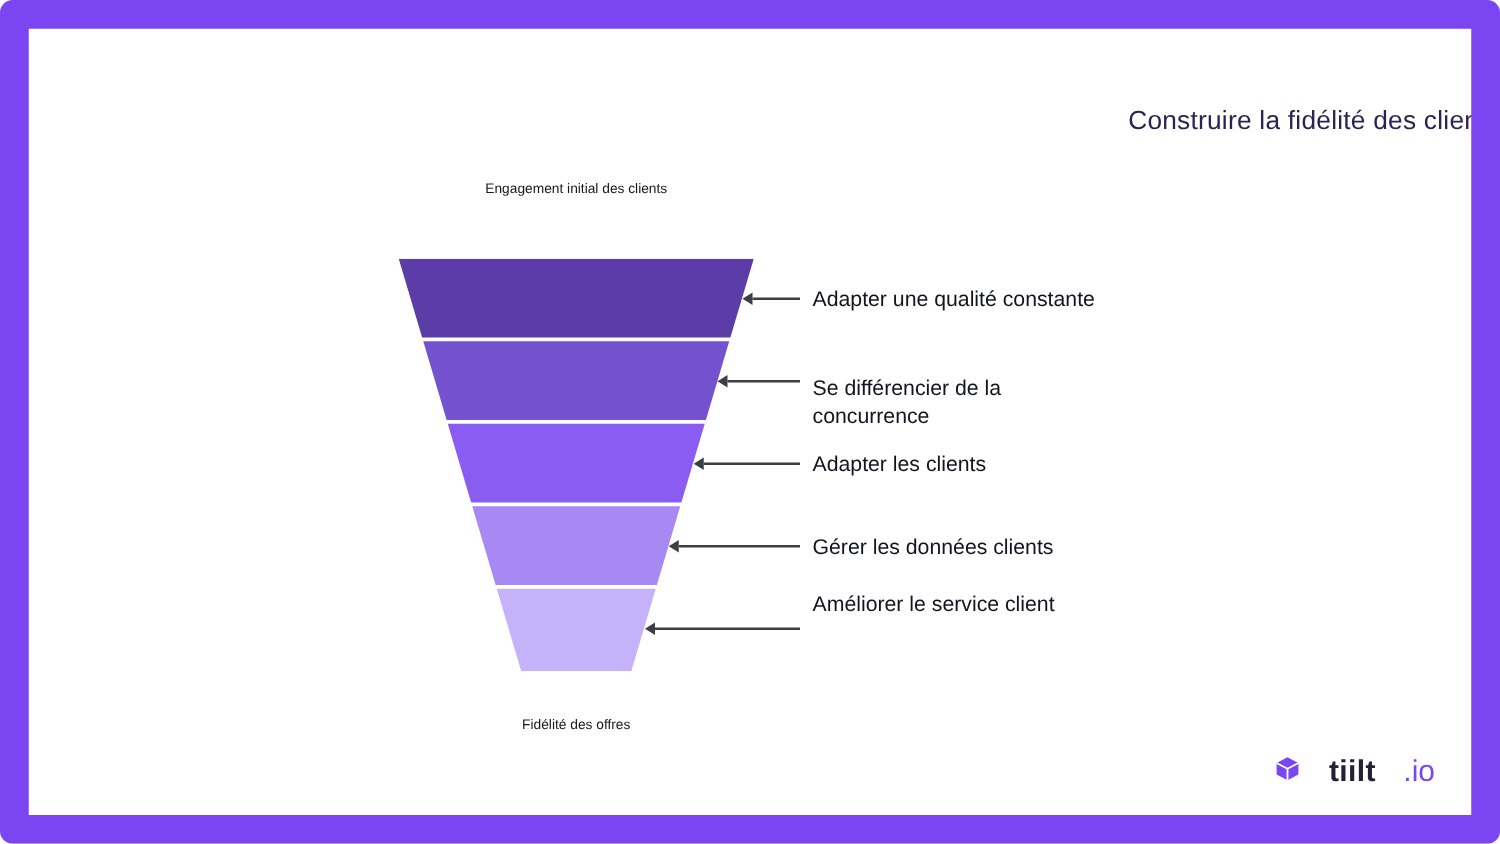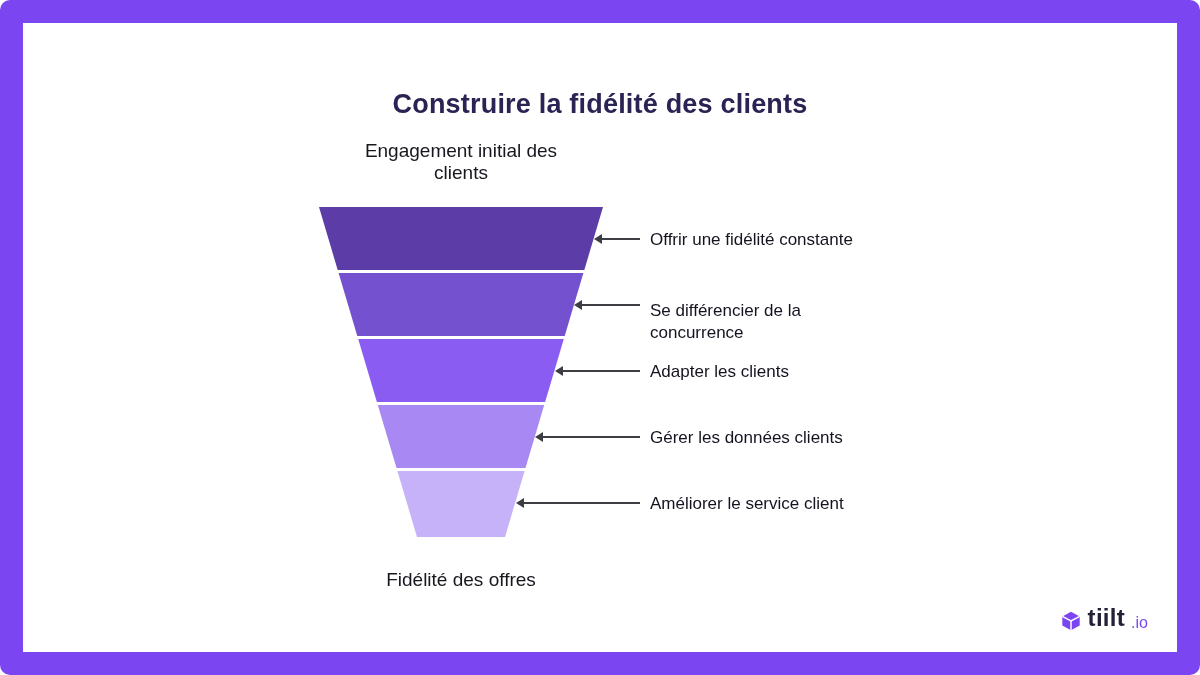--- a/index.html
+++ b/index.html
@@ -19,32 +19,32 @@
     border-radius: 10px;
     box-sizing: border-box;
     pointer-events: none;
     z-index: 5;
   }
   .title {
     position: absolute;
     left: 0;
     right: 0;
     top: 71px;
-    text-align: center;
-    font-size: 27px;
-    font-weight: 700;
+    text-align: right;
+    font-size: 21px;
+    font-weight: 400;
     color: #2a2353;
     letter-spacing: 0.2px;
   }
   .top-label, .bottom-label {
     position: absolute;
     left: 361px;
     width: 200px;
     text-align: center;
-    font-size: 19px;
+    font-size: 11px;
     line-height: 22px;
     color: #17171f;
   }
   .top-label { top: 140px; }
   .bottom-label { top: 569px; }
   .funnel-svg {
     position: absolute;
     left: 311px;
     top: 207px;
   }
@@ -70,31 +70,31 @@
     height: 0;
     border-top: 5px solid transparent;
     border-bottom: 5px solid transparent;
     border-right: 8px solid #3d3d44;
   }
   .brand {
     position: absolute;
     right: 52px;
     top: 604px;
     display: flex;
-    align-items: flex-end;
-    gap: 6px;
+    align-items: flex-start;
+    gap: 22px;
   }
   .brand .name {
     font-size: 24px;
     font-weight: 700;
     color: #232136;
     letter-spacing: 0.3px;
   }
   .brand .suffix {
-    font-size: 16px;
+    font-size: 24px;
     font-weight: 400;
     color: #7b46f2;
   }
 </style>
 </head>
 <body>
 
 <div class="frame"></div>
 
 <h1 class="title">Construire la fidélité des clients</h1>
@@ -118,25 +118,25 @@
 <div class="arrow" style="top:370px; left:563px; width:77px;">
     <span class="head"></span>
   </div>
 <div class="arrow" style="top:436px; left:543px; width:97px;">
     <span class="head"></span>
   </div>
 <div class="arrow" style="top:502px; left:524px; width:116px;">
     <span class="head"></span>
   </div>
 
-<div class="callout-label nowrap" style="top:229px;">Offrir une fidélité constante</div>
+<div class="callout-label nowrap" style="top:229px;">Adapter une qualité constante</div>
 <div class="callout-label wrap" style="top:300px;">Se différencier de la concurrence</div>
 <div class="callout-label nowrap" style="top:361px;">Adapter les clients</div>
 <div class="callout-label nowrap" style="top:427px;">Gérer les données clients</div>
-<div class="callout-label nowrap" style="top:493px;">Améliorer le service client</div>
+<div class="callout-label nowrap" style="top:473px;">Améliorer le service client</div>
 
 <div class="bottom-label">Fidélité des offres</div>
 
 <div class="brand">
   <svg width="22" height="22" viewBox="0 0 24 24">
     <polygon points="12,2 21.5,7 21.5,17 12,22 2.5,17 2.5,7" fill="#7b46f2"></polygon>
     <polyline points="2.5,7 12,12 21.5,7" fill="none" stroke="#ffffff" stroke-width="1.6"></polyline>
     <line x1="12" y1="12" x2="12" y2="22" stroke="#ffffff" stroke-width="1.6"></line>
   </svg>
   <span class="name">tiilt</span>

